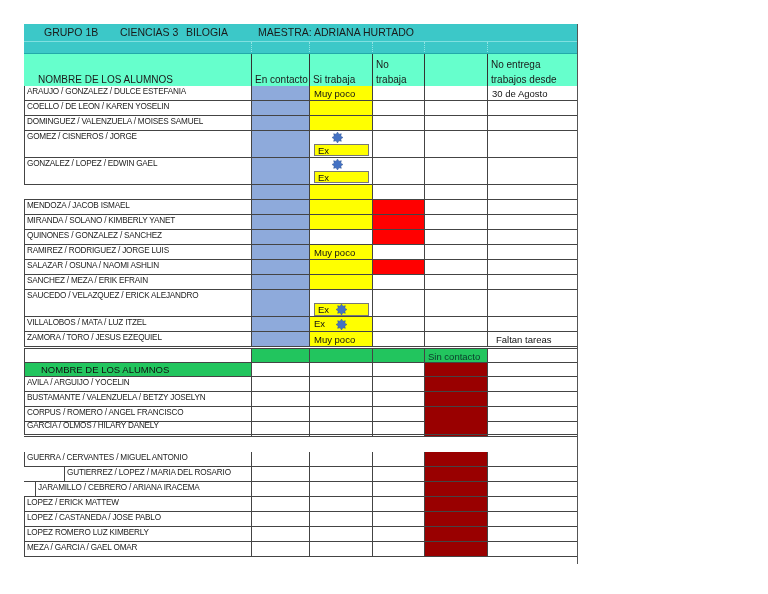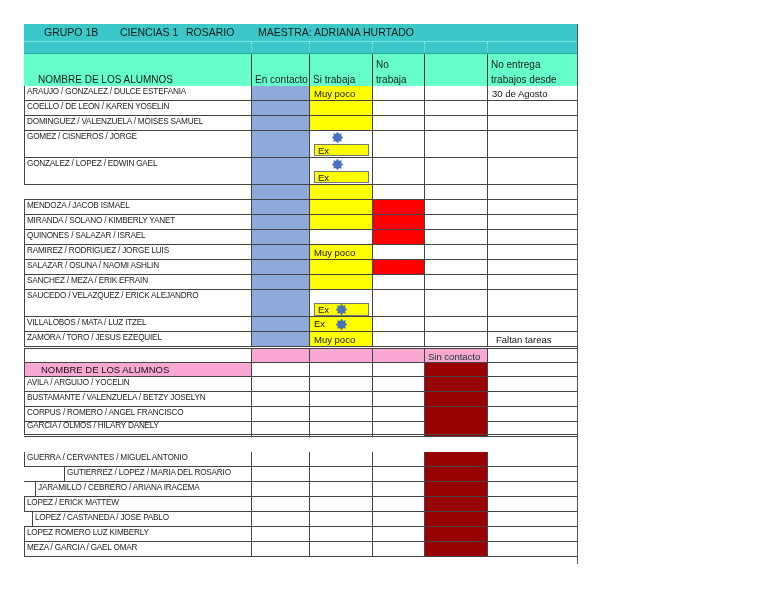--- a/index.html
+++ b/index.html
@@ -14,34 +14,34 @@
   .hcell { position: absolute; top: 0; height: 33px; box-sizing: border-box; border-left: 1px solid #333; font-size: 10px; color: #1a1a1a; padding: 2px 3px; }
   .hcell .bottom { position: absolute; bottom: 2px; left: 3px; white-space: nowrap; }
   .row { position: absolute; left: 0; width: 553px; box-sizing: border-box; border-bottom: 1px solid #444; }
   .cell { position: absolute; top: 0; bottom: 0; box-sizing: border-box; border-left: 1px solid #444; font-size: 9px; color: #111; }
   .cell.name { border-left: 1px solid #444; padding-left: 2px; line-height: 12px; letter-spacing: -0.2px; font-size: 8.2px; color: #222; }
   .txt { position: absolute; left: 4px; font-size: 9.5px; color: #111; white-space: nowrap; }
   .blue { background: #8eaadb; }
   .yellow { background: #ffff00; }
   .red { background: #ff0000; }
   .darkred { background: #990000; }
-  .teal { background: #f9a8d4; }
+  .teal { background: #22c55e; }
   .ex-box { position: absolute; background: #ffff00; border: 1px solid #777; font-size: 9.5px; line-height: 12px; padding-left: 3px; box-sizing: border-box; }
   .star { position: absolute; width: 11px; height: 11px; }
   .rightedge { position: absolute; left: 553px; top: 0; width: 1px; height: 540px; background: #555; }
 </style>
 </head>
 <body>
 
 <div class="sheet">
 
   <div class="abs titlebar">
     <span style="left:20px">GRUPO   1B</span>
-    <span style="left:96px">CIENCIAS 1</span>
-    <span style="left:162px">ROSARIO</span>
+    <span style="left:96px">CIENCIAS 3</span>
+    <span style="left:162px">BILOGIA</span>
     <span style="left:234px">MAESTRA:  ADRIANA HURTADO</span>
   </div>
   <div class="abs blankbar">
     <i style="left:227px"></i>
       <i style="left:285px"></i>
       <i style="left:348px"></i>
       <i style="left:400px"></i>
       <i style="left:463px"></i>
   </div>
 
@@ -162,21 +162,21 @@
       <div class="cell yellow" style="left:285px;width:63px;">
           <span class="txt" style="top:2px"></span>
         </div>
       <div class="cell red" style="left:348px;width:52px;"></div>
       <div class="cell" style="left:400px;width:63px;"></div>
       <div class="cell" style="left:463px;width:90px;">
           <span class="txt" style="top:2px;left:4px"></span>
         </div>
       </div>
       <div class="row" style="top: 206px; height: 15px;">
-      <div class="cell name" style="left:0;width:227px;"><span>QUINONES / SALAZAR / ISRAEL</span></div>
+      <div class="cell name" style="left:0;width:227px;"><span>QUINONES / GONZALEZ / SANCHEZ</span></div>
       <div class="cell blue" style="left:227px;width:58px;"></div>
       <div class="cell" style="left:285px;width:63px;"></div>
       <div class="cell red" style="left:348px;width:52px;"></div>
       <div class="cell" style="left:400px;width:63px;"></div>
       <div class="cell" style="left:463px;width:90px;">
           <span class="txt" style="top:2px;left:4px"></span>
         </div>
       </div>
       <div class="row" style="top: 221px; height: 15px;">
       <div class="cell name" style="left:0;width:227px;"><span>RAMIREZ / RODRIGUEZ / JORGE LUIS</span></div>
@@ -346,21 +346,21 @@
       </div>
       <div class="row" style="top: 473px; height: 15px;">
       <div class="cell name" style="left:0;width:227px;"><span>LOPEZ / ERICK MATTEW</span></div>
       <div class="cell" style="left:227px;width:58px;"></div>
       <div class="cell" style="left:285px;width:63px;"></div>
       <div class="cell" style="left:348px;width:52px;"></div>
       <div class="cell darkred" style="left:400px;width:63px;"></div>
       <div class="cell" style="left:463px;width:90px;"></div>
       </div>
       <div class="row" style="top: 488px; height: 15px;">
-      <div class="cell name" style="left:8px;width:227px;"><span>LOPEZ / CASTANEDA / JOSE PABLO</span></div>
+      <div class="cell name" style="left:0;width:227px;"><span>LOPEZ / CASTANEDA / JOSE PABLO</span></div>
       <div class="cell" style="left:227px;width:58px;"></div>
       <div class="cell" style="left:285px;width:63px;"></div>
       <div class="cell" style="left:348px;width:52px;"></div>
       <div class="cell darkred" style="left:400px;width:63px;"></div>
       <div class="cell" style="left:463px;width:90px;"></div>
       </div>
       <div class="row" style="top: 503px; height: 15px;">
       <div class="cell name" style="left:0;width:227px;"><span>LOPEZ ROMERO LUZ KIMBERLY</span></div>
       <div class="cell" style="left:227px;width:58px;"></div>
       <div class="cell" style="left:285px;width:63px;"></div>

